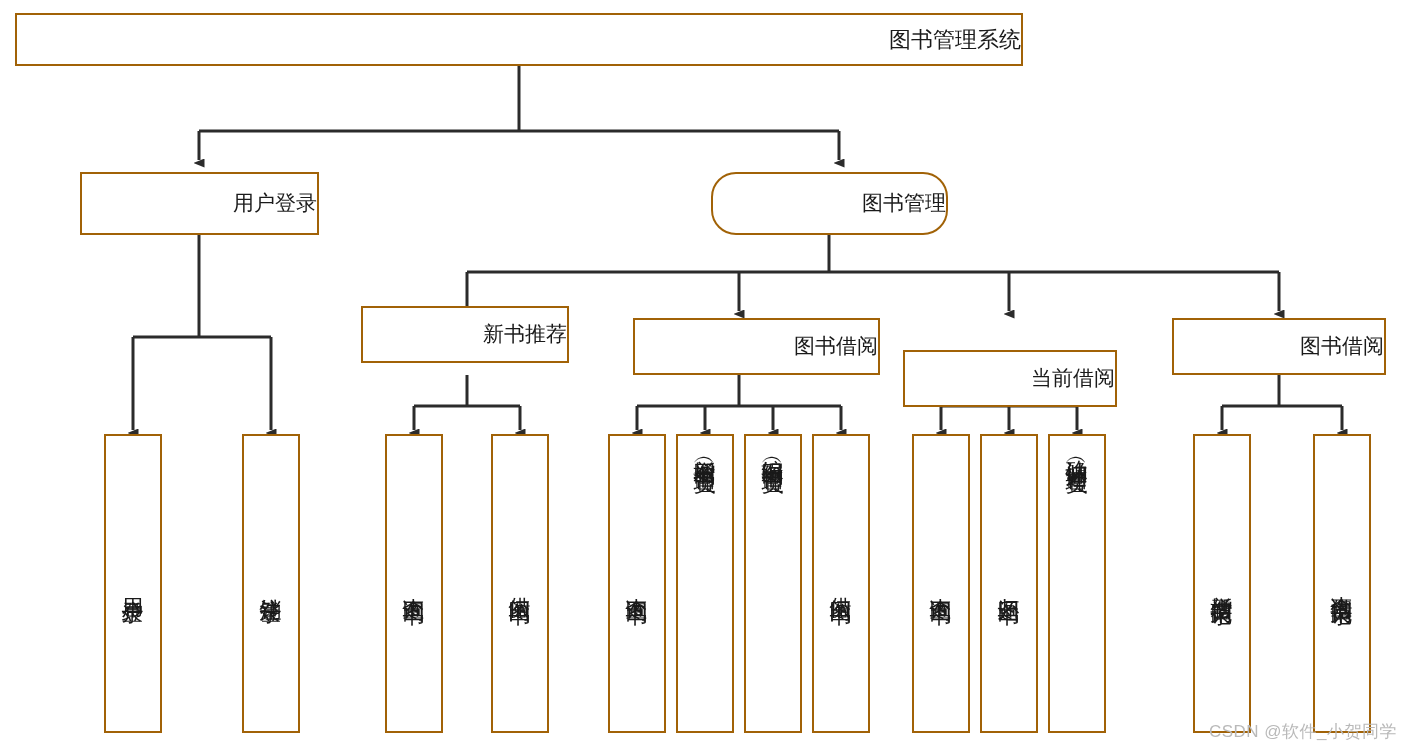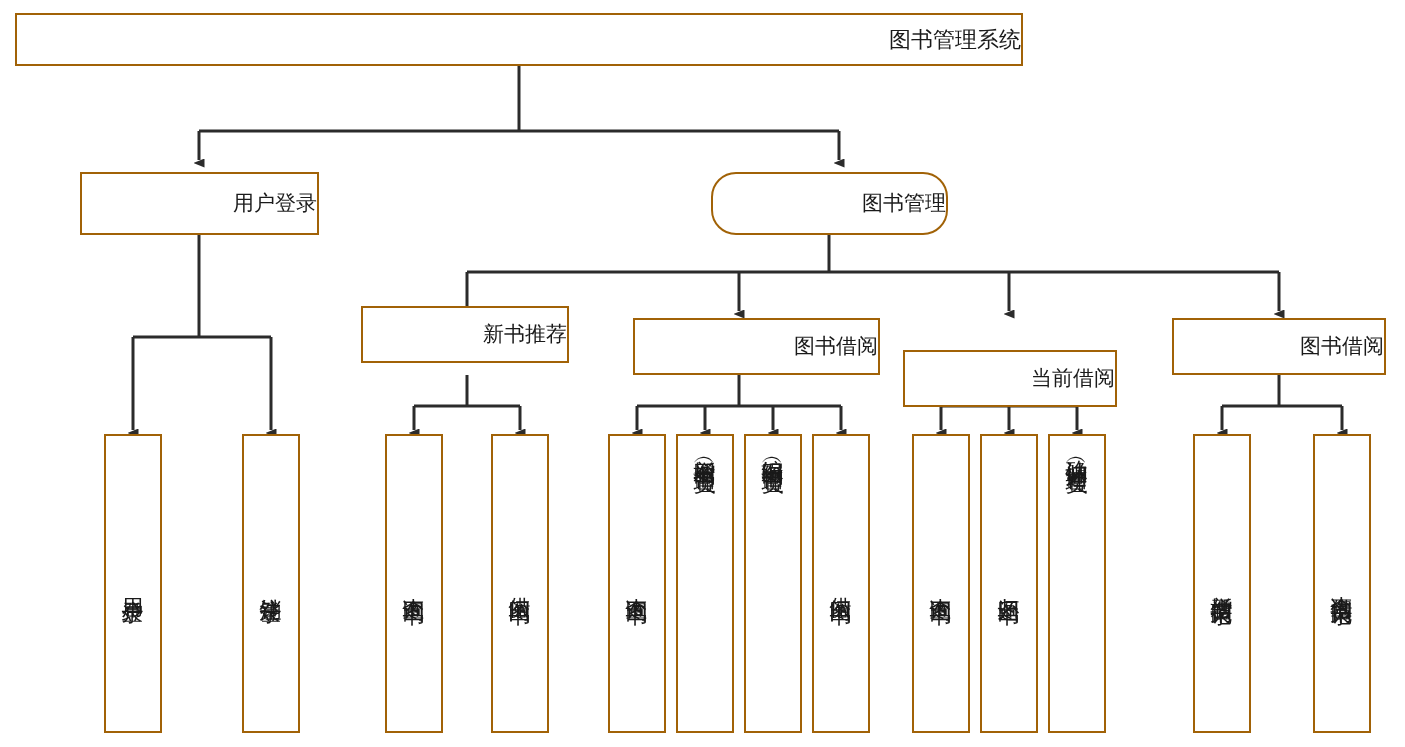--- a/index.html
+++ b/index.html
@@ -193,14 +193,15 @@
     <span class="label">确认归还（管理员）</span>
   </div>
 
   <div class="node vert mid" style="left:1193px; top:434px; width:58px; height:299px;">
     <span class="label">新增借阅记录</span>
   </div>
   <div class="node vert mid" style="left:1313px; top:434px; width:58px; height:299px;">
     <span class="label">查询借阅记录</span>
   </div>
 
+  <div class="watermark">CSDN @软件_小贺同学</div>
 
 </div>
 
 </body></html>

